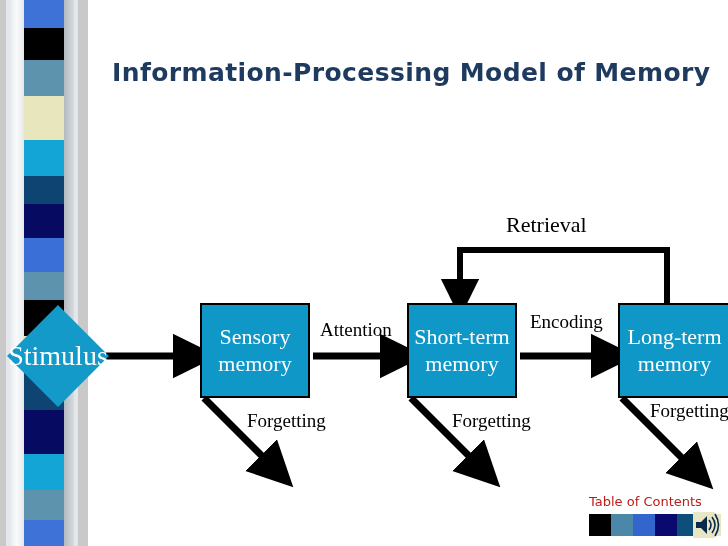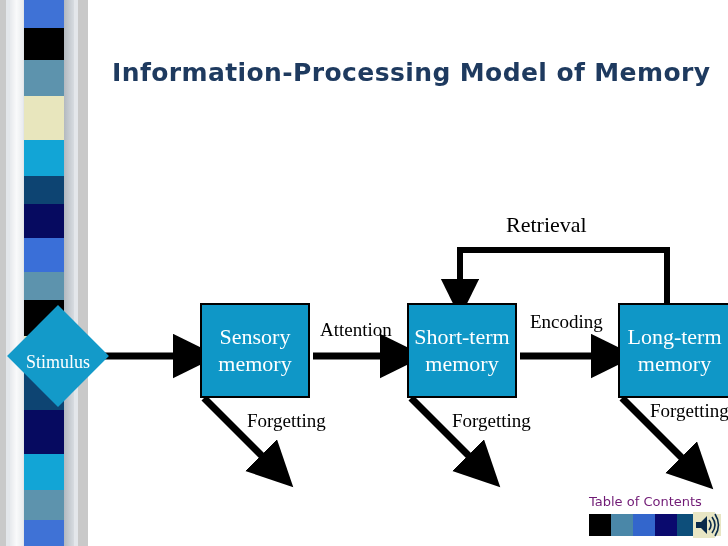--- a/index.html
+++ b/index.html
@@ -107,29 +107,29 @@
     left: 14px;
     top: 14px;
     width: 72px;
     height: 72px;
     background: #139ac9;
     transform: rotate(45deg);
   }
   #stimulus-label {
     position: absolute;
     left: -4px;
-    top: 6px;
+    top: 0;
     width: 108px;
     height: 100px;
     display: flex;
     align-items: center;
     justify-content: center;
     color: #ffffff;
     font-family: "Liberation Serif", serif;
-    font-size: 18px;
+    font-size: 28px;
     white-space: nowrap;
   }
 
   
   .conn-label {
     position: absolute;
     font-family: "Liberation Serif", serif;
     font-size: 19px;
     color: #000000;
     white-space: nowrap;
@@ -251,21 +251,21 @@
   </div>
 
   <div class="conn-label" id="label-attention">Attention</div>
   <div class="conn-label" id="label-retrieval">Retrieval</div>
   <div class="conn-label" id="label-encoding">Encoding</div>
 
   <div class="conn-label" id="label-forget-1">Forgetting</div>
   <div class="conn-label" id="label-forget-2">Forgetting</div>
   <div class="conn-label" id="label-forget-3">Forgetting</div>
 
-  <div id="toc-label" style="color: #701a75; text-align: center;">Table of Contents</div>
+  <div id="toc-label" style="color: #b91c1c; text-align: center;">Table of Contents</div>
   <div id="toc-swatches">
       <div class="swatch" style="background: rgb(0, 0, 0);"></div>
       <div class="swatch" style="background: rgb(74, 135, 168);"></div>
       <div class="swatch" style="background: rgb(51, 102, 204);"></div>
       <div class="swatch" style="background: rgb(10, 10, 110);"></div>
       <div class="swatch" style="background: rgb(13, 78, 122);"></div>
       <div class="swatch" style="background: rgb(232, 230, 196);"></div>
     </div>
 
   <svg id="speaker-icon" viewBox="0 0 28 26">

